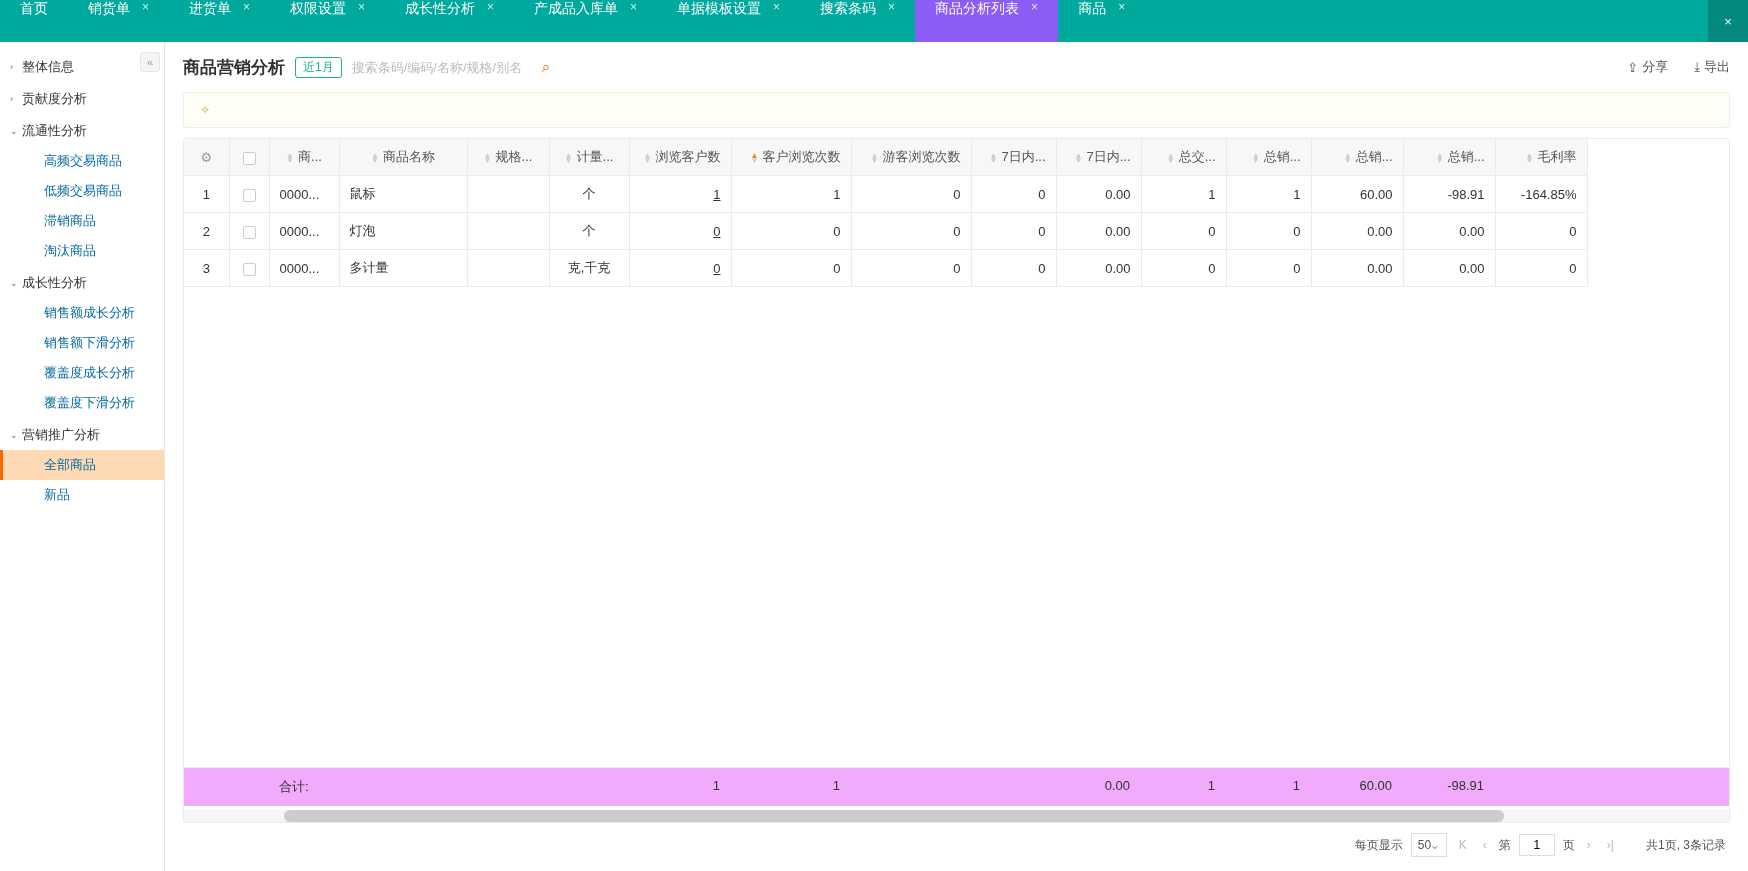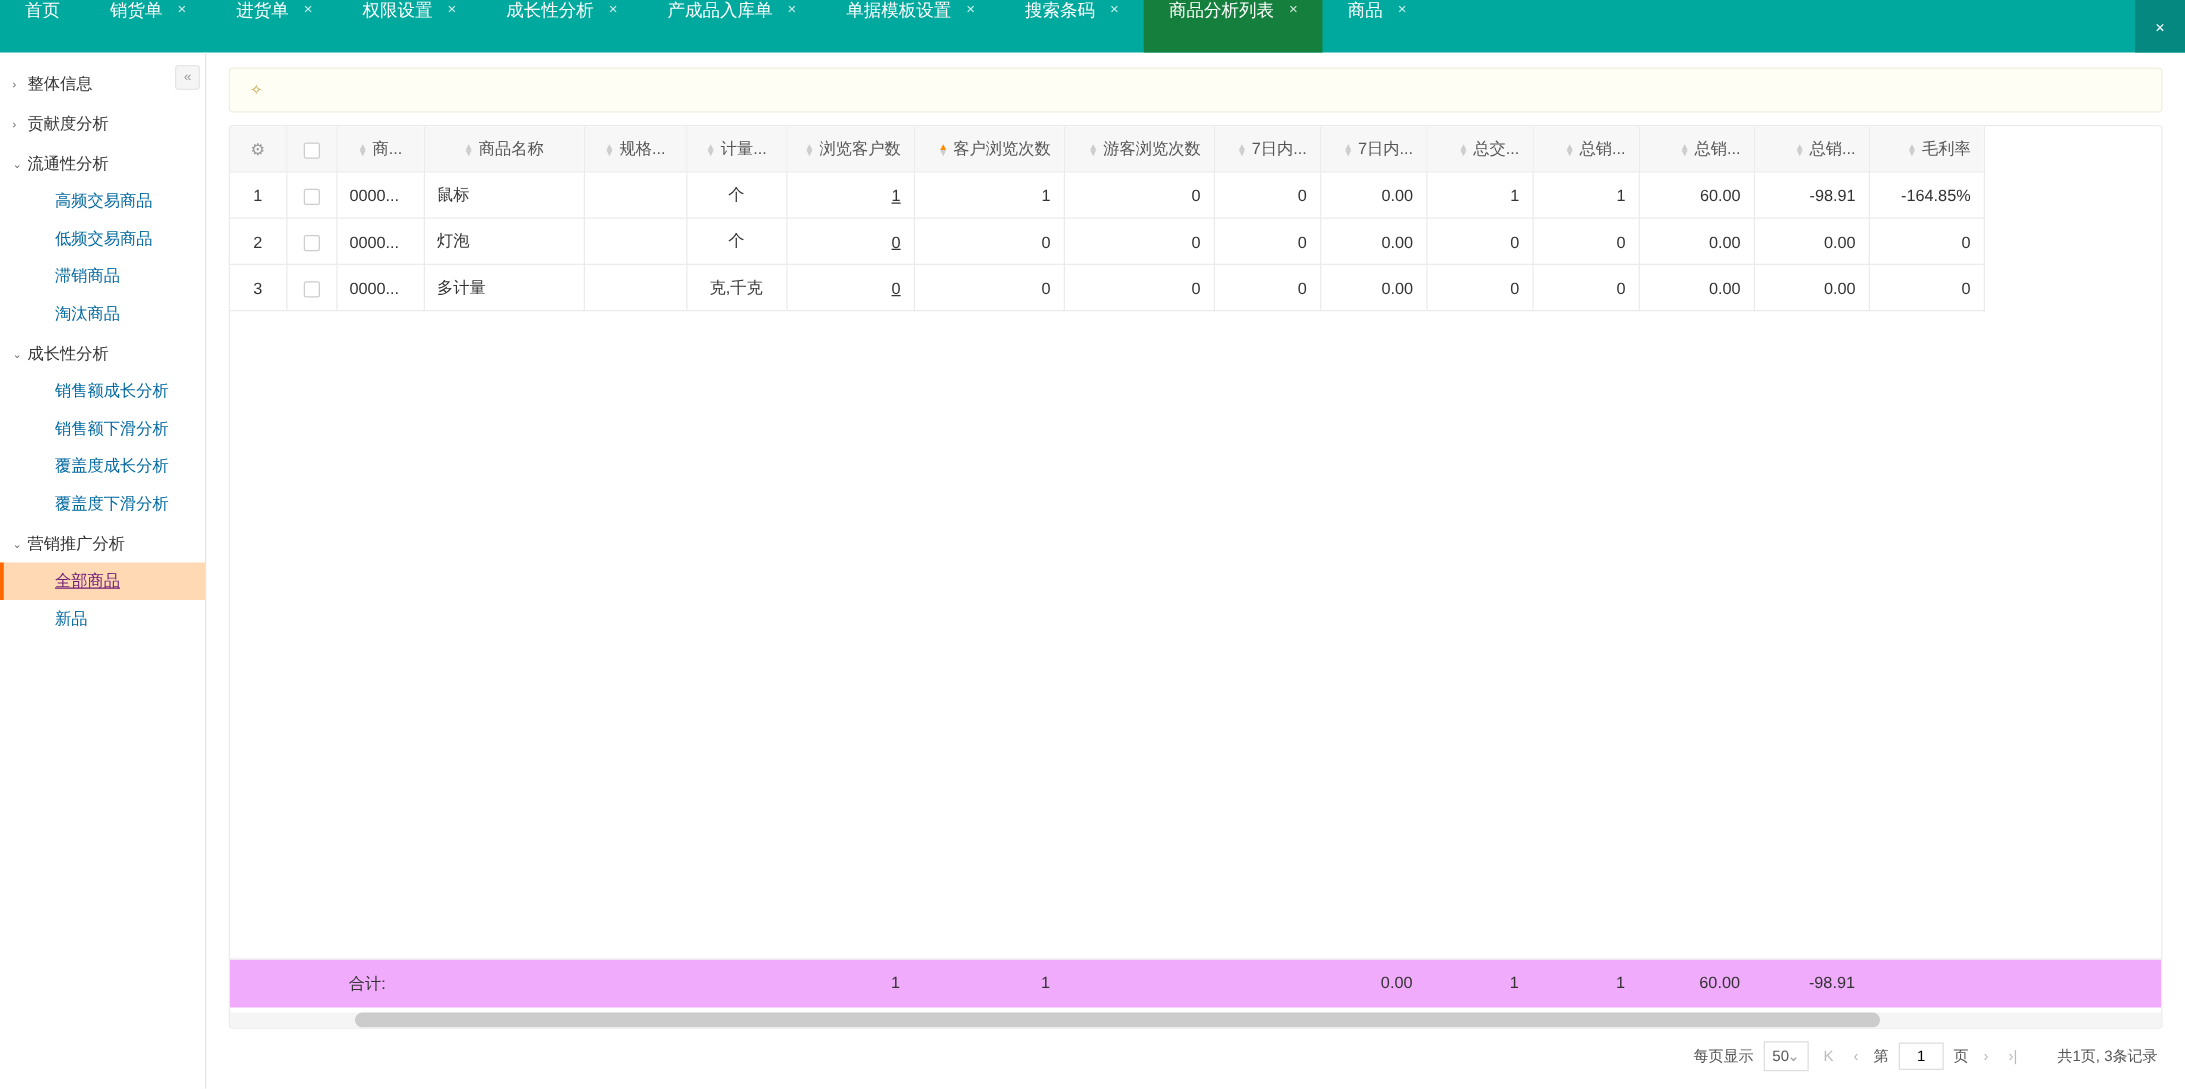--- a/index.html
+++ b/index.html
@@ -1,35 +1,35 @@
 <!DOCTYPE html>
 <html><head>
   <meta charset="utf-8">
   <style>
     * { margin: 0; padding: 0; box-sizing: border-box; font-family: -apple-system, "Microsoft YaHei", "PingFang SC", sans-serif; }
     body { background: #fff; color: #333; font-size: 13px; width: 1748px; height: 871px; overflow: hidden; }
     
     
     .tabs-bar { height: 42px; background: #00a99d; display: flex; align-items: center; position: relative; }
     .tab { height: 42px; padding: 0 20px; display: flex; color: #fff; font-size: 14px; cursor: pointer; gap: 8px; }
-    .tab.active { background: #15803d; }
+    .tab.active { background: #8b5cf6; }
     .tab-close { font-size: 12px; opacity: 0.8; margin-left: 4px; }
     .tabs-close-all { position: absolute; right: 0; width: 40px; height: 42px; background: #05887f; display: flex; align-items: center; justify-content: center; color: #fff; cursor: pointer; }
     
     
     .layout { display: flex; height: calc(871px - 42px); }
     
     
     .sidebar { width: 165px; border-right: 1px solid #e5e5e5; overflow-y: auto; padding-top: 10px; position: relative; }
     .sidebar-collapse-btn { position: absolute; right: 4px; top: 10px; width: 20px; height: 20px; background: #f5f5f5; border-radius: 3px; display: flex; align-items: center; justify-content: center; color: #999; cursor: pointer; font-size: 11px; border: 1px solid #e5e5e5; }
     .side-group { margin-bottom: 2px; }
     .side-group-title { padding: 6px 12px 6px 22px; font-size: 13px; color: #333; cursor: pointer; display: flex; align-items: center; position: relative; }
     .side-caret { position: absolute; left: 10px; font-size: 9px; color: #666; }
     .side-item { padding: 6px 12px 6px 44px; font-size: 13px; color: #0369a1; cursor: pointer; }
-    .side-item.active { background: #ffd9b3; color: #701a75; border-left: 3px solid #ff6600; padding-left: 41px; text-decoration: underline; }
+    .side-item.active { background: #ffd9b3; color: #0369a1; border-left: 3px solid #ff6600; padding-left: 41px; }
     
     
     .main { flex: 1; display: flex; flex-direction: column; padding: 12px 18px 0; overflow: hidden; }
     .page-header { display: flex; align-items: center; gap: 10px; padding-bottom: 12px; }
     .page-title { font-size: 17px; font-weight: bold; color: #333; }
     .period-chip { border: 1px solid #19b37e; color: #19b37e; padding: 1px 7px; font-size: 12px; border-radius: 3px; }
     .search-wrap { display: flex; align-items: center; gap: 10px; }
     .search-input { border: none; outline: none; height: 26px; width: 180px; font-size: 13px; color: #333; }
     .search-input::placeholder { color: #bbb; }
     .search-icon { color: #ff6600; font-size: 15px; }
@@ -169,20 +169,37 @@
       <div class="side-group-title">
           <span class="side-caret">⌄</span>
           <span>营销推广分析</span>
         </div>
       <div class="side-item active">全部商品</div>
       <div class="side-item">新品</div>
     </div>
   </div>
 
   <div class="main">
+    <div class="page-header">
+      <span class="page-title">商品营销分析</span>
+      <span class="period-chip">近1月</span>
+      <div class="search-wrap">
+        <input class="search-input" placeholder="搜索条码/编码/名称/规格/别名" style="">
+        <span class="search-icon">⌕</span>
+      </div>
+      <div class="header-spacer"></div>
+      <div class="action-btn">
+          <span>⇪</span>
+          <span>分享</span>
+        </div>
+      <div class="action-btn">
+          <span>⤓</span>
+          <span>导出</span>
+        </div>
+    </div>
 
     <div class="hint-bar">
       <span class="hint-icon">✧</span>
     </div>
 
     <div class="table-wrap">
       <div class="table-scroll">
         <table>
           <thead>
             <tr>

